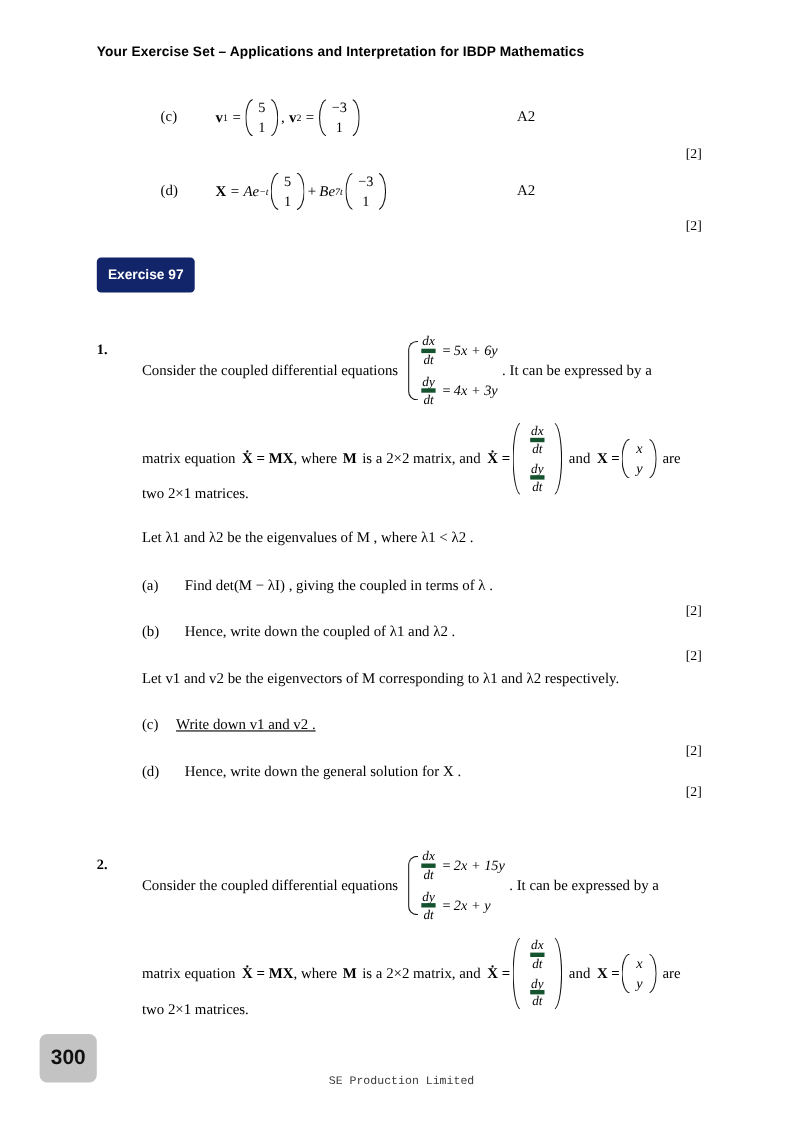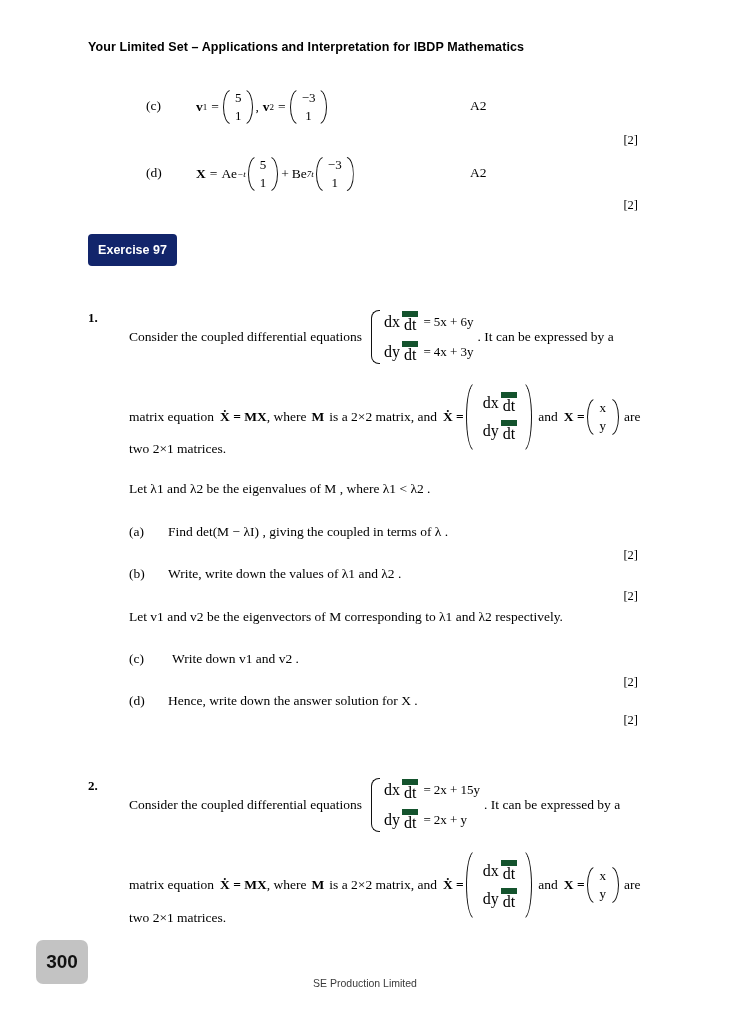--- a/index.html
+++ b/index.html
@@ -22,21 +22,21 @@
     position: absolute;
     left: 88px;
     top: 40px;
     font-family: "Liberation Sans", sans-serif;
     font-weight: bold;
     font-size: 12.5px;
     letter-spacing: 0.1px;
     color: #000;
     white-space: nowrap;
   }
-  .ital { }
+  .ital { font-style: italic; }
   .bold { font-weight: bold; }
 
   
   .mathrow {
     display: flex;
     align-items: center;
     white-space: nowrap;
   }
   .vecbold { font-weight: bold; font-family: "Liberation Serif", serif; }
   sub.sb {
@@ -79,29 +79,29 @@
     border-left: none;
     border-top-left-radius: 0;
     border-bottom-left-radius: 0;
     clip-path: inset(0 0 0 55%);
     width: 14px;
   }
 
   
   .frac {
     display: inline-flex;
-    flex-direction: row;
+    flex-direction: column;
     align-items: center;
     vertical-align: middle;
     line-height: 1.05;
-    font-size: 16px;
+    font-size: 12px;
     margin: 0 2px;
   }
   .frac .num { padding: 0 2px; }
-  .frac .den { padding: 0 2px; border-top: 6px solid #14532d; }
+  .frac .den { padding: 0 2px; border-top: 4px solid #14532d; }
 
   
   .brace {
     display: inline-block;
     position: relative;
     width: 9px;
     align-self: stretch;
   }
   .brace::before {
     content: "";
@@ -182,29 +182,29 @@
     font-weight: bold;
     font-size: 19px;
     color: #111;
   }
   .footer-text {
     position: absolute;
     top: 977px;
     left: 0;
     width: 730px;
     text-align: center;
-    font-family: Liberation Sans, sans-serif;
+    font-family: Liberation Mono, monospace;
     font-size: 10.5px;
     color: #3b3b3b;
   }
 </style>
 </head>
 <body>
 
-<div class="page-header">Your Limited Set – Applications and Interpretation for IBDP Mathematics</div>
+<div class="page-header">Your Exercise Set – Applications and Interpretation for IBDP Mathematics</div>
 
 <div class="partlabel" style="left:146px; top:98px;">(c)</div>
 
 <div class="blk" style="left:196px; top:88px;">
   <span class="mathrow">
     <span class="vecbold">v</span>
       <sub class="sb">1</sub>
     <span style="padding:0 4px;">=</span>
     <span class="paren-wrap" style="height:38px;">
       <span class="paren-l"></span>
@@ -346,31 +346,31 @@
 
 <div class="blk" style="left:129px; top:441px;">two  2×1  matrices.</div>
 
 <div class="blk" style="left:129px; top:481px;">Let  λ1  and  λ2  be the eigenvalues of  M , where  λ1 &lt; λ2 .</div>
 
 <div class="partlabel" style="left:129px; top:524px;">(a)</div>
 <div class="blk" style="left:168px; top:524px;">Find  det(M − λI) , giving the coupled in terms of  λ .</div>
 <div class="marks" style="top:548px;">[2]</div>
 
 <div class="partlabel" style="left:129px; top:566px;">(b)</div>
-<div class="blk" style="left:168px; top:566px;">Write, write down the values of  λ1  and  λ2 .</div>
+<div class="blk" style="left:168px; top:566px;">Hence, write down the coupled of  λ1  and  λ2 .</div>
 <div class="marks" style="top:589px;">[2]</div>
 
 <div class="blk" style="left:129px; top:609px;">Let  v1  and  v2  be the eigenvectors of  M  corresponding to  λ1  and  λ2  respectively.</div>
 
 <div class="partlabel" style="left:129px; top:651px;">(c)</div>
-<div class="blk" style="left:172px; top:651px;">Write down  v1  and  v2 .</div>
+<div class="blk" style="left:160px; top:651px;text-decoration:underline;">Write down  v1  and  v2 .</div>
 <div class="marks" style="top:675px;">[2]</div>
 
 <div class="partlabel" style="left:129px; top:693px;">(d)</div>
-<div class="blk" style="left:168px; top:693px;">Hence, write down the answer solution for  X .</div>
+<div class="blk" style="left:168px; top:693px;">Hence, write down the general solution for  X .</div>
 <div class="marks" style="top:713px;">[2]</div>
 
 <div class="qnum" style="left:88px; top:778px;">2.</div>
 
 <div class="blk" style="left:129px; top:777px;">
   <span class="mathrow">
     <span>Consider the coupled differential equations</span>
     <span style="width:6px;"></span>
     <span class="sys" style="height:56px;">
       <span class="brace"></span>

